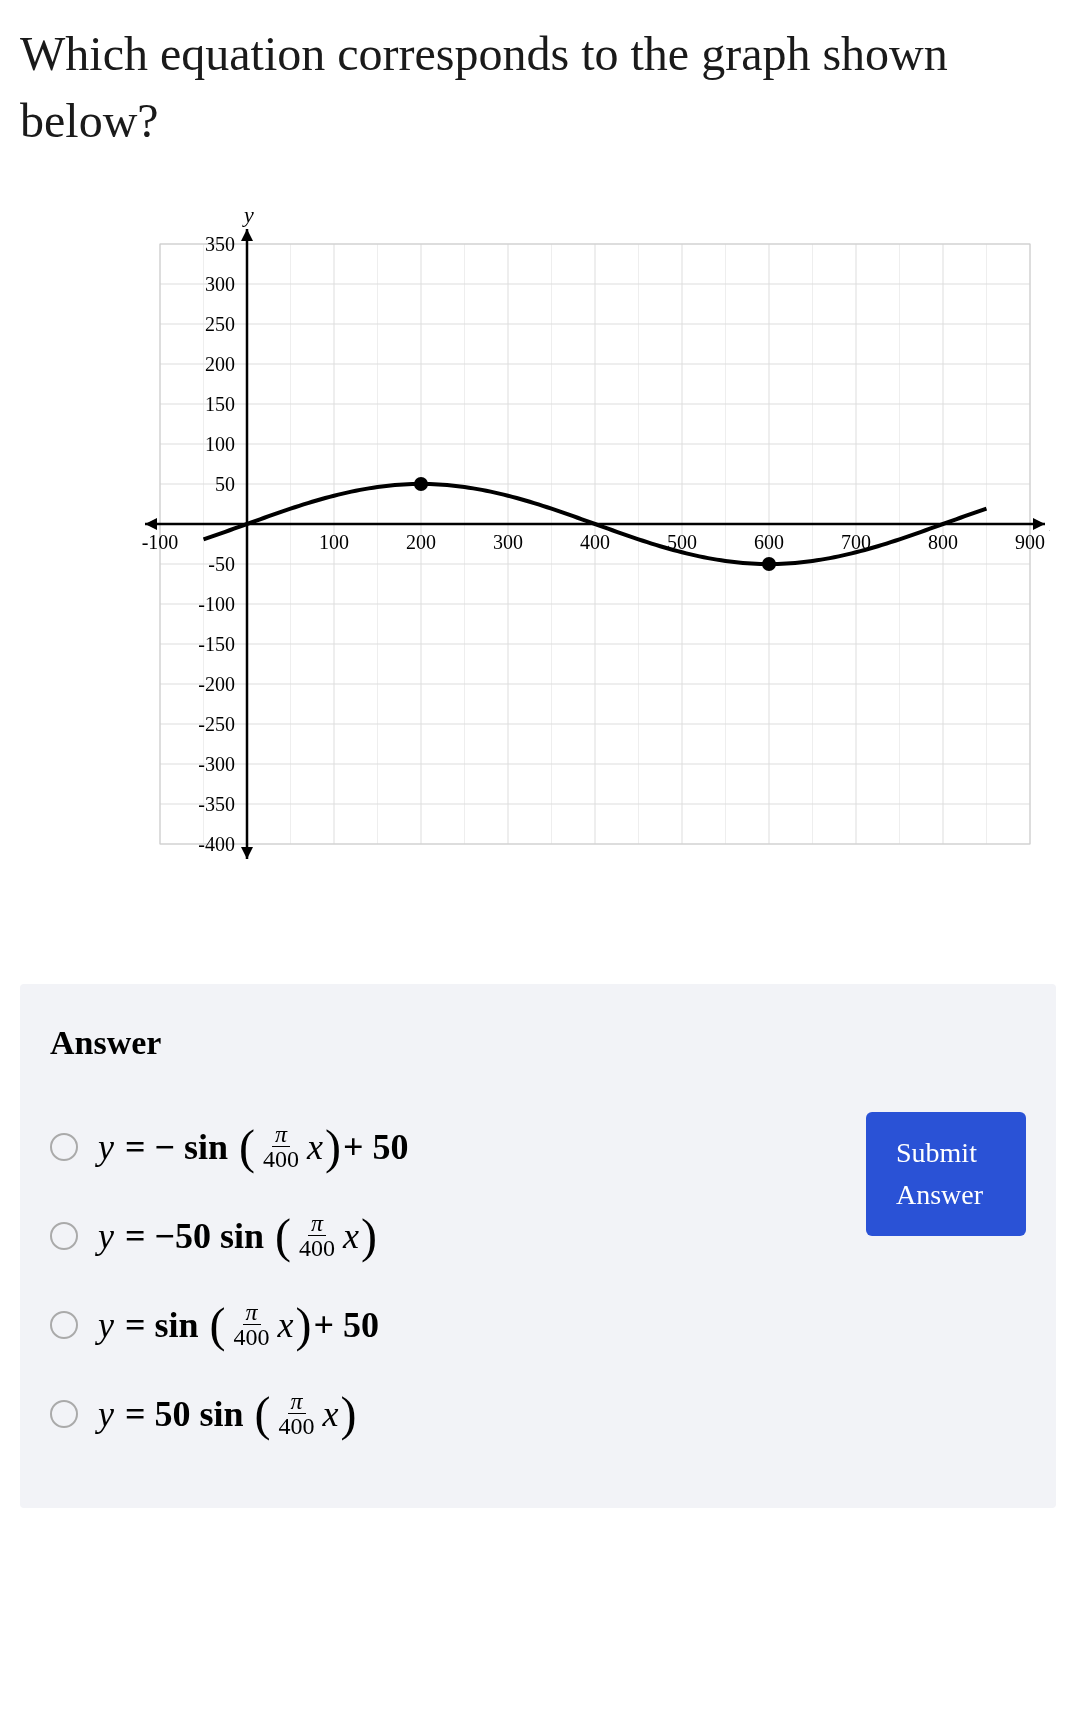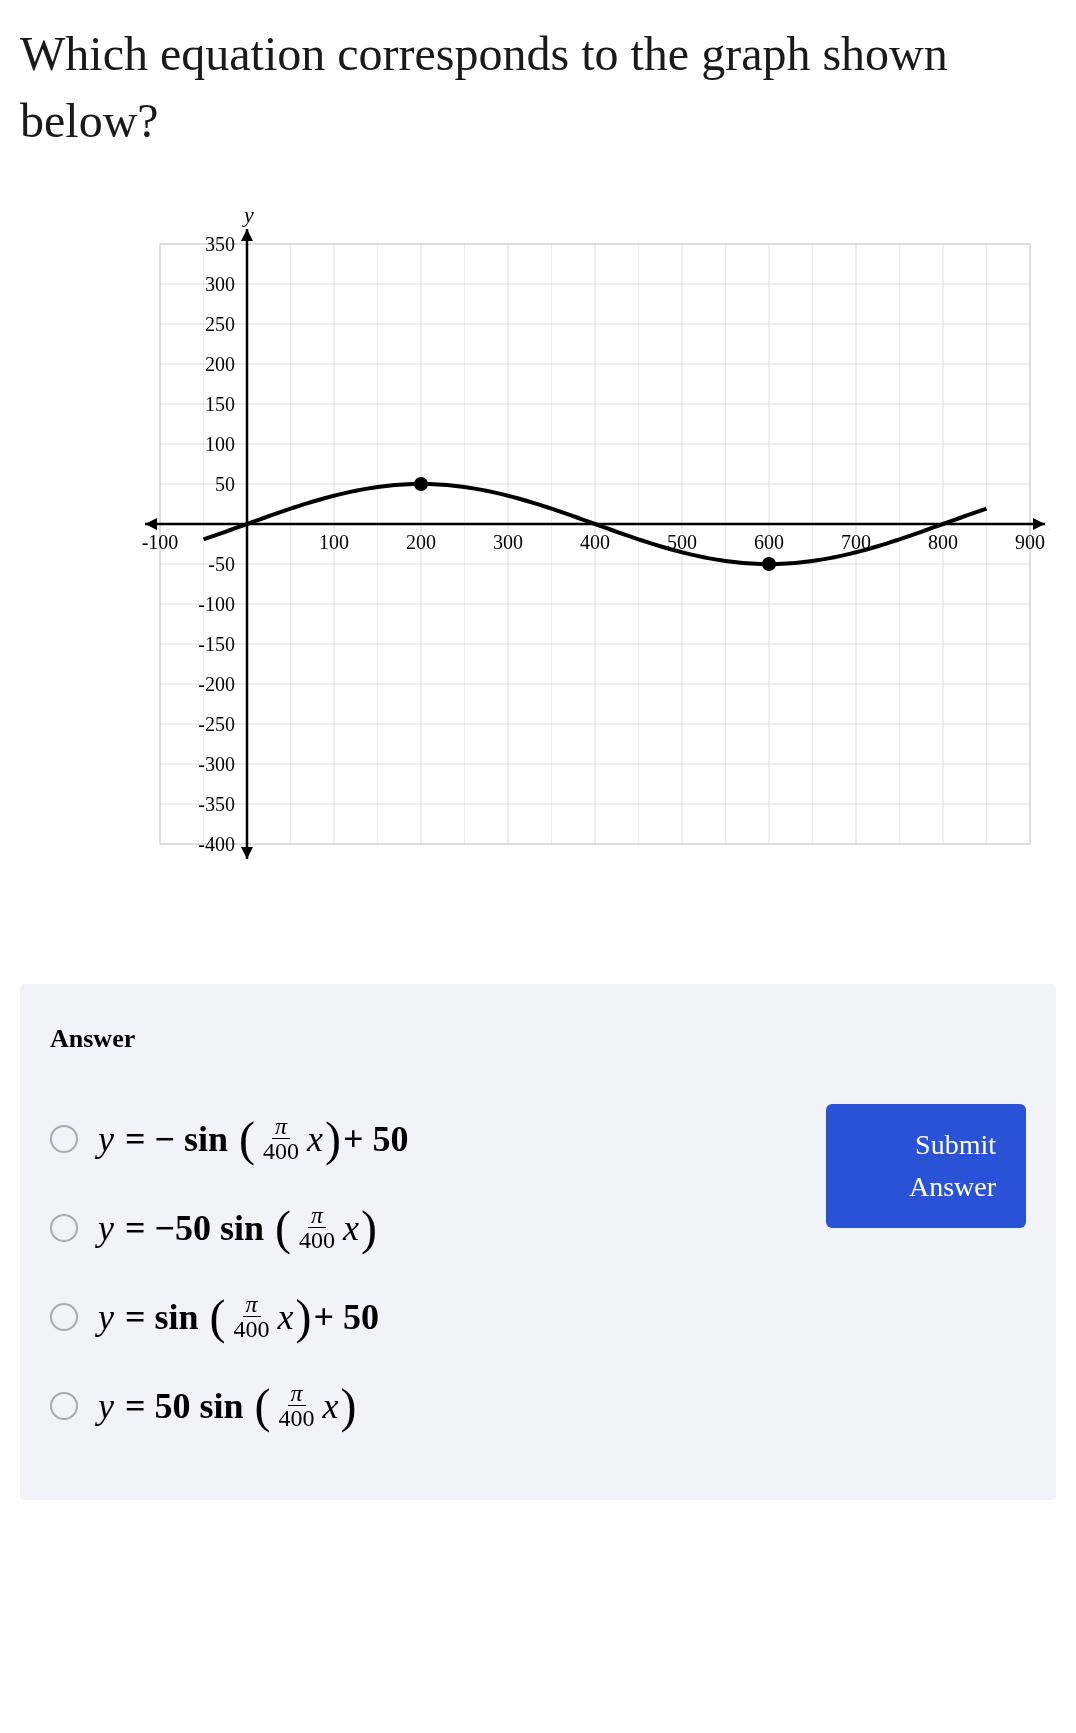--- a/index.html
+++ b/index.html
@@ -21,21 +21,21 @@
       height: 700px;
       margin: 0 0 80px 40px;
       position: relative;
     }
     .answer-section {
       background: #f2f3f7;
       padding: 40px 30px 30px 30px;
       border-radius: 4px;
     }
     .answer-heading {
-      font-size: 26px;
+      font-size: 34px;
       font-weight: bold;
       margin-bottom: 60px;
       color: #000;
     }
     .options-wrap {
       display: flex;
       justify-content: space-between;
       align-items: flex-start;
     }
     .options {
@@ -74,23 +74,23 @@
     .paren { font-size: 48px; font-style: normal; line-height: 0.8; }
     .submit-btn {
       background: #2a52d6;
       color: #fff;
       font-family: Georgia, serif;
       font-size: 28px;
       padding: 20px 30px;
       border: none;
       border-radius: 6px;
       cursor: pointer;
-      text-align: right;
+      text-align: left;
       line-height: 1.5;
-      width: 200px;
+      width: 160px;
       margin-top: -10px;
     }
     svg text { font-family: Georgia, serif; }
   </style>
 </head>
 <body>
 
 <div class="question-text">Which equation corresponds to the graph shown below?</div>
 
 <div class="chart-container">

